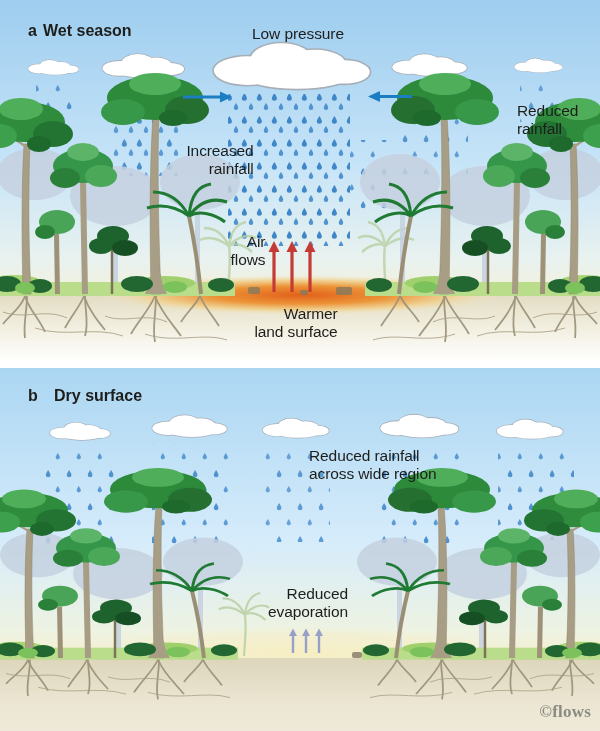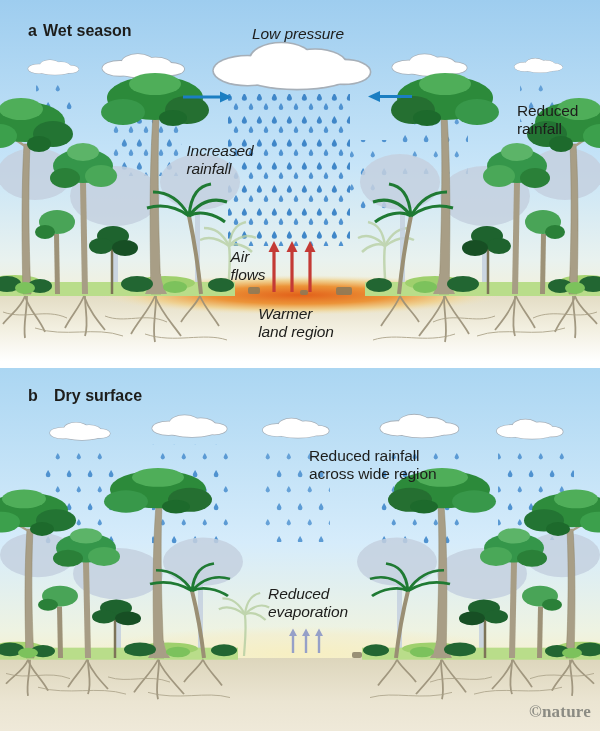--- a/index.html
+++ b/index.html
@@ -2,21 +2,21 @@
 <html><head>
 <meta charset="utf-8">
 <style>
   html,body{margin:0;padding:0;background:#fff;}
   .page{position:relative;width:600px;height:731px;background:#ffffff;overflow:hidden;
         font-family:"Liberation Sans",sans-serif;}
   .panel{position:absolute;left:0;width:600px;overflow:hidden;}
   .panel svg.art{position:absolute;left:0;top:0;}
   .lbl{position:absolute;font-size:15.5px;line-height:1.16;color:#1d1d1b;
        white-space:pre-line;letter-spacing:-0.1px;z-index:5;}
-  .lbl.center{transform:translateX(-50%);text-align:left;font-style:italic;}
+  .lbl.center{transform:translateX(-50%);text-align:right;}
   .lbl.title{font-weight:bold;font-size:16px;letter-spacing:0;}
   .credit{position:absolute;font-family:"Liberation Serif",serif;font-weight:bold;
           font-size:17px;color:#8b8b83;letter-spacing:0.2px;z-index:6;}
 </style>
 </head>
 <body>
 
 <div class="page">
 
   <svg width="0" height="0" style="position:absolute" aria-hidden="true">
@@ -228,24 +228,24 @@
       </g>
     </svg>
 
     <span class="lbl title" style="left:28px;top:22px">a</span>
     <span class="lbl title" style="left:43px;top:22px">Wet season</span>
     <div class="lbl center" style="left:298px;top:25px">Low pressure</div>
     <div class="lbl center" style="left:220px;top:142px">Increased
 rainfall</div>
     <div class="lbl" style="left:517px;top:102px">Reduced
 rainfall</div>
-    <div class="lbl center" style="left:248px;top:248px">Air
+    <div class="lbl center" style="left:248px;top:233px">Air
 flows</div>
     <div class="lbl center" style="left:296px;top:305px">Warmer
-land region</div>
+land surface</div>
   </div>
 
   <div class="panel" id="panelB" style="top:368px;height:363px;">
     <svg class="art" width="600" height="363" viewBox="0 0 600 363">
       <rect x="0" y="0" width="600" height="292" fill="url(#skyB)"></rect>
       <ellipse cx="300" cy="286" rx="215" ry="28" fill="url(#glowB)"></ellipse>
 
       <g>
         <use href="#cloud" transform="translate(82,64) scale(0.5)"></use>
         <use href="#cloud" transform="translate(192,59) scale(0.62)"></use>
@@ -283,16 +283,16 @@
         <polygon points="315,268 319,260.5 323,268" fill="#96a0c8"></polygon>
       </g>
     </svg>
 
     <span class="lbl title" style="left:28px;top:19px">b</span>
     <span class="lbl title" style="left:54px;top:19px">Dry surface</span>
     <div class="lbl" style="left:309px;top:79px">Reduced rainfall
 across wide region</div>
     <div class="lbl center" style="left:308px;top:217px">Reduced
 evaporation</div>
-    <span class="credit" style="right:9px;top:334px">©nature</span>
+    <span class="credit" style="right:9px;top:334px">©flows</span>
   </div>
 
 </div>
 
 </body></html>

